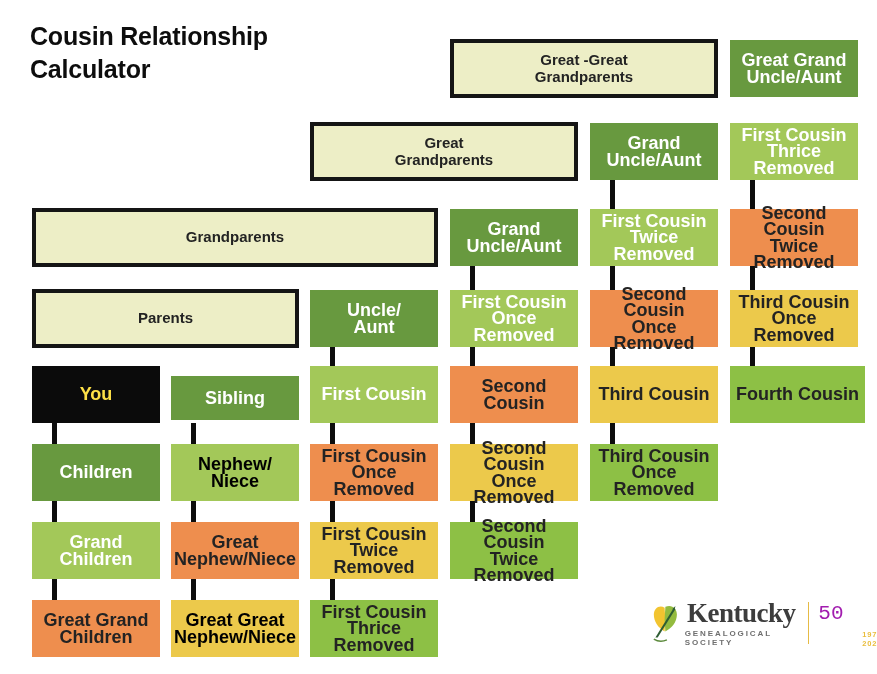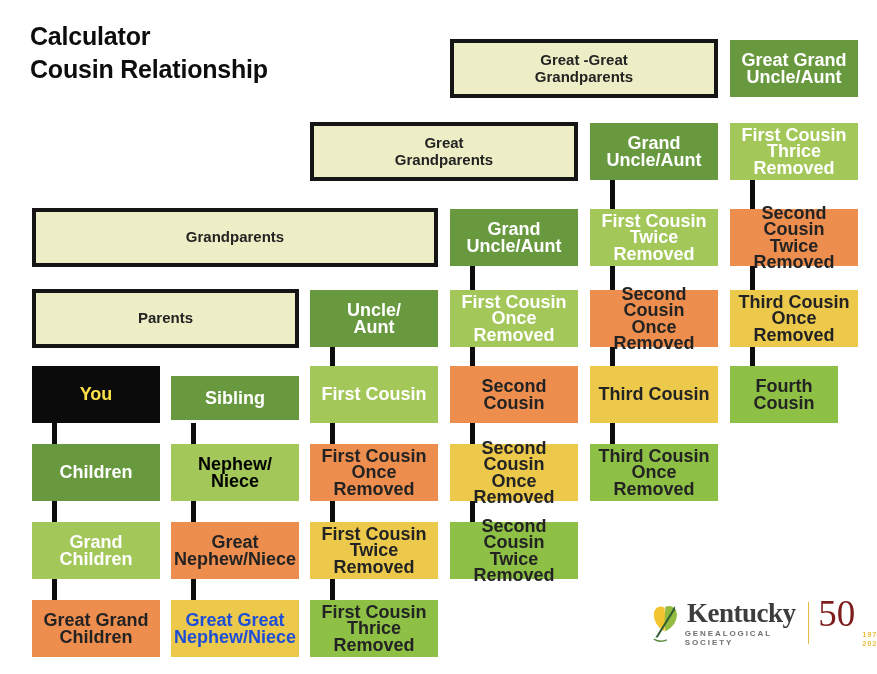--- a/index.html
+++ b/index.html
@@ -36,22 +36,22 @@
     font-size:27px; font-weight:700; color:#3d3d3d; line-height:26px;
     letter-spacing:-0.5px;
   }
   .logo-sub {
     font-size:8px; font-weight:700; letter-spacing:1.9px;
     color:#6f6f6f; margin-top:3px;
   }
   .logo-divider { width:2px; height:42px; background:#e6bb45; margin:0 9px 0 10px; }
   .logo-50 { display:flex; flex-direction:column; align-items:flex-start; }
   .logo-50-num {
-    font-family:Liberation Serif, serif;
-    font-size:37px; color:#7f1d1d; line-height:29px; font-weight:400;
+    font-family:Liberation Mono, monospace;
+    font-size:21px; color:#a21caf; line-height:29px; font-weight:400;
   }
   .logo-years { font-size:7.5px; font-weight:700; color:#eabd3c; letter-spacing:0.8px; margin-top:2px;margin-left:44px; }
 </style>
 </head>
 <body>
 
 <div id="diagram">
     <div class="connector" style="left: 52px; top: 423px; height: 21px;"></div>
     <div class="connector" style="left: 52px; top: 501px; height: 21px;"></div>
     <div class="connector" style="left: 52px; top: 579px; height: 21px;"></div>
@@ -97,49 +97,49 @@
 Once Removed</div>
     <div class="box" style="left: 590px; top: 290px; width: 128px; height: 57px; background: rgb(238, 142, 78); color: rgb(35, 35, 35);">Second Cousin
 Once Removed</div>
     <div class="box" style="left: 730px; top: 290px; width: 128px; height: 57px; background: rgb(236, 201, 75); color: rgb(35, 35, 35);">Third Cousin
 Once Removed</div>
     <div class="box" style="left: 32px; top: 366px; width: 128px; height: 57px; background: rgb(11, 11, 11); color: #fde047;">You</div>
     <div class="box" style="left: 171px; top: 376px; width: 128px; height: 44px; background: rgb(104, 153, 63); color: rgb(255, 255, 255);">Sibling</div>
     <div class="box" style="left: 310px; top: 366px; width: 128px; height: 57px; background: rgb(163, 200, 89); color: rgb(255, 255, 255);">First Cousin</div>
     <div class="box" style="left: 450px; top: 366px; width: 128px; height: 57px; background: rgb(238, 142, 78); color: rgb(35, 35, 35);">Second Cousin</div>
     <div class="box" style="left: 590px; top: 366px; width: 128px; height: 57px; background: rgb(236, 201, 75); color: rgb(35, 35, 35);">Third Cousin</div>
-    <div class="box" style="left: 730px; top: 366px; width: 108px; height: 57px; background: rgb(141, 192, 69); color: rgb(35, 35, 35);">Fourth Cousin</div>
+    <div class="box" style="left: 730px; top: 366px; width: 135px; height: 57px; background: rgb(141, 192, 69); color: rgb(35, 35, 35);">Fourth Cousin</div>
     <div class="box" style="left: 32px; top: 444px; width: 128px; height: 57px; background: rgb(104, 153, 63); color: rgb(255, 255, 255);">Children</div>
     <div class="box" style="left: 171px; top: 444px; width: 128px; height: 57px; background: rgb(163, 200, 89); color: #000000;">Nephew/
 Niece</div>
     <div class="box" style="left: 310px; top: 444px; width: 128px; height: 57px; background: rgb(238, 142, 78); color: rgb(35, 35, 35);">First Cousin
 Once Removed</div>
     <div class="box" style="left: 450px; top: 444px; width: 128px; height: 57px; background: rgb(236, 201, 75); color: rgb(35, 35, 35);">Second Cousin
 Once Removed</div>
     <div class="box" style="left: 590px; top: 444px; width: 128px; height: 57px; background: rgb(141, 192, 69); color: rgb(35, 35, 35);">Third Cousin
 Once Removed</div>
     <div class="box" style="left: 32px; top: 522px; width: 128px; height: 57px; background: rgb(163, 200, 89); color: rgb(255, 255, 255);">Grand
 Children</div>
     <div class="box" style="left: 171px; top: 522px; width: 128px; height: 57px; background: rgb(238, 142, 78); color: rgb(35, 35, 35);">Great
 Nephew/Niece</div>
     <div class="box" style="left: 310px; top: 522px; width: 128px; height: 57px; background: rgb(236, 201, 75); color: rgb(35, 35, 35);">First Cousin
 Twice Removed</div>
     <div class="box" style="left: 450px; top: 522px; width: 128px; height: 57px; background: rgb(141, 192, 69); color: rgb(35, 35, 35);">Second Cousin
 Twice Removed</div>
     <div class="box" style="left: 32px; top: 600px; width: 128px; height: 57px; background: rgb(238, 142, 78); color: rgb(35, 35, 35);">Great Grand
 Children</div>
-    <div class="box" style="left: 171px; top: 600px; width: 128px; height: 57px; background: rgb(236, 201, 75); color: #1d4ed8;">Great Great
+    <div class="box" style="left: 171px; top: 600px; width: 128px; height: 57px; background: rgb(236, 201, 75); color: #000000;">Great Great
 Nephew/Niece</div>
     <div class="box" style="left: 310px; top: 600px; width: 128px; height: 57px; background: rgb(141, 192, 69); color: rgb(35, 35, 35);">First Cousin
 Thrice Removed</div>
   </div>
 
 <div class="title">
+  <div>Cousin Relationship</div>
   <div>Calculator</div>
-  <div>Cousin Relationship</div>
 </div>
 
 <div class="logo">
   <svg class="logo-leaf" viewBox="0 0 40 54" xmlns="http://www.w3.org/2000/svg">
     <path d="M19,7 C12,3 5,8 5,16 C5,25 10,33 19,38 L20,22 Z" fill="#f2c430"></path>
     <path d="M20,6 C28,2 35,8 35,16 C35,26 28,34 20,38 L19,22 Z" fill="#93bb3f"></path>
     <path d="M7,46 L31,7 L33,9 L10,46 Z" fill="#2f5d33"></path>
     <path d="M29,9 l4,-4 l-1,5 z" fill="#2f5d33"></path>
     <path d="M5,48 q8,5 17,1" stroke="#5c8a3c" stroke-width="2" fill="none"></path>
   </svg>

